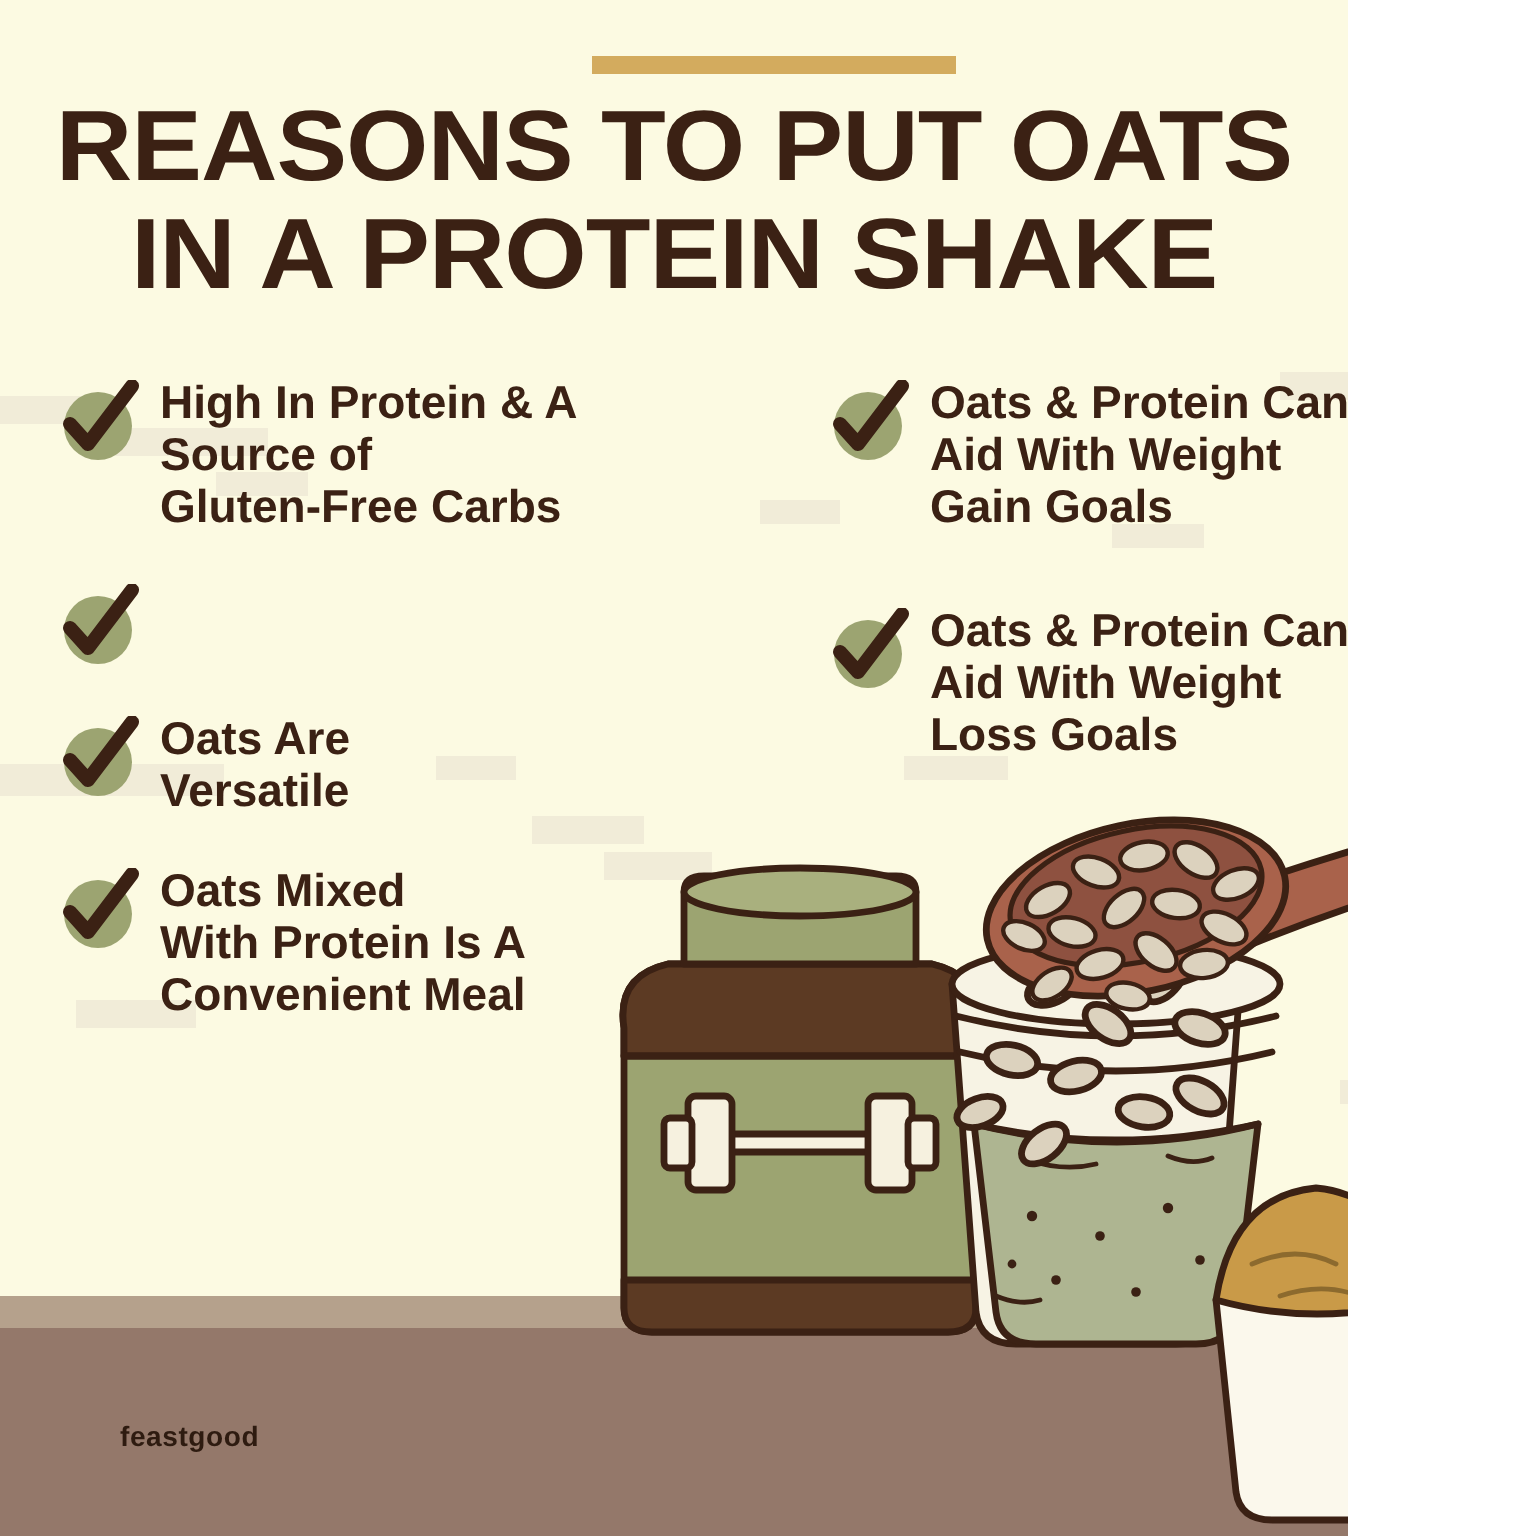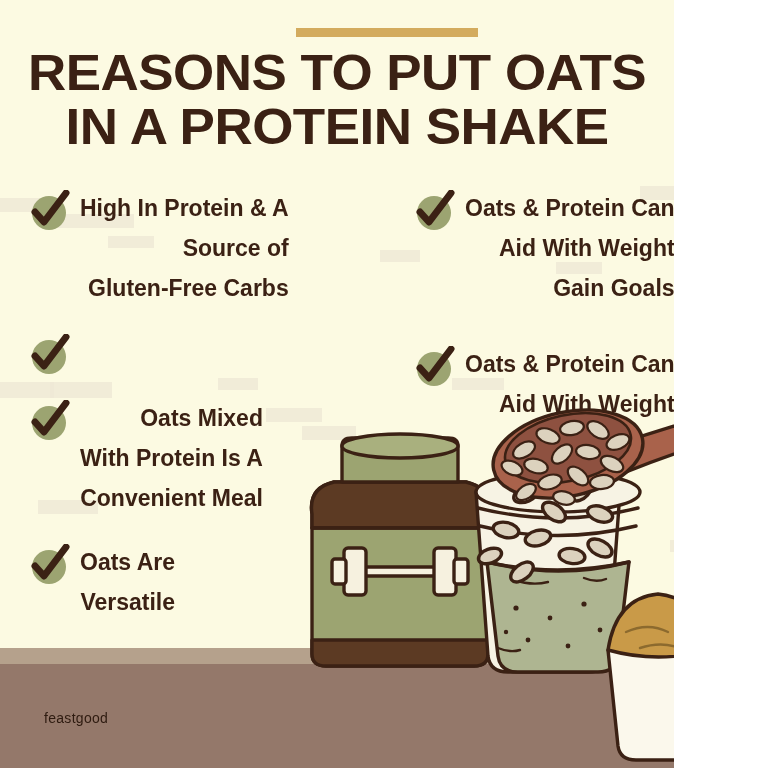--- a/index.html
+++ b/index.html
@@ -102,43 +102,42 @@
     left: 0;
     top: 0;
     width: 44px;
     height: 40px;
   }
   .item-text {
     color: #3b2114;
     font-family: "Liberation Sans", sans-serif;
     font-weight: 700;
     font-size: 23px;
-    line-height: 40px;
+    line-height: 26px;
     white-space: pre-line;
     padding-top: 2px;
-    text-align: right;
   }
 
   
   .illustration {
     position: absolute;
     left: 300px;
     top: 396px;
     width: 468px;
     height: 372px;
   }
 
   
   .logo {
     position: absolute;
-    left: 44px;
+    left: 60px;
     top: 710px;
     color: #2e1b10;
     font-family: "Liberation Sans", sans-serif;
-    font-weight: 400;
+    font-weight: 700;
     font-size: 14px;
     letter-spacing: .3px;
   }
 </style>
 </head>
 <body>
 
 <div id="poster">
 
   <div id="decor-layer">
@@ -187,33 +186,33 @@
           </svg>
         </div>
       </div>
       <div class="item">
         <div class="check-wrap">
           <div class="check-circle"></div>
           <svg class="check-mark" viewBox="0 0 44 40" xmlns="http://www.w3.org/2000/svg">
             <path d="M7 22 L16 32 L38 3" fill="none" stroke="#3B2114" stroke-width="7" stroke-linecap="round" stroke-linejoin="round"></path>
           </svg>
         </div>
+        <div class="item-text">Oats Are
+Versatile</div>
+      </div>
+      <div class="item">
+        <div class="check-wrap">
+          <div class="check-circle"></div>
+          <svg class="check-mark" viewBox="0 0 44 40" xmlns="http://www.w3.org/2000/svg">
+            <path d="M7 22 L16 32 L38 3" fill="none" stroke="#3B2114" stroke-width="7" stroke-linecap="round" stroke-linejoin="round"></path>
+          </svg>
+        </div>
         <div class="item-text">Oats Mixed
 With Protein Is A
 Convenient Meal</div>
-      </div>
-      <div class="item">
-        <div class="check-wrap">
-          <div class="check-circle"></div>
-          <svg class="check-mark" viewBox="0 0 44 40" xmlns="http://www.w3.org/2000/svg">
-            <path d="M7 22 L16 32 L38 3" fill="none" stroke="#3B2114" stroke-width="7" stroke-linecap="round" stroke-linejoin="round"></path>
-          </svg>
-        </div>
-        <div class="item-text">Oats Are
-Versatile</div>
       </div>
     </div>
 
   <div class="col col-right" id="col-right">
       <div class="item" style="margin-bottom: 34px;">
         <div class="check-wrap">
           <div class="check-circle"></div>
           <svg class="check-mark" viewBox="0 0 44 40" xmlns="http://www.w3.org/2000/svg">
             <path d="M7 22 L16 32 L38 3" fill="none" stroke="#3B2114" stroke-width="7" stroke-linecap="round" stroke-linejoin="round"></path>
           </svg>

